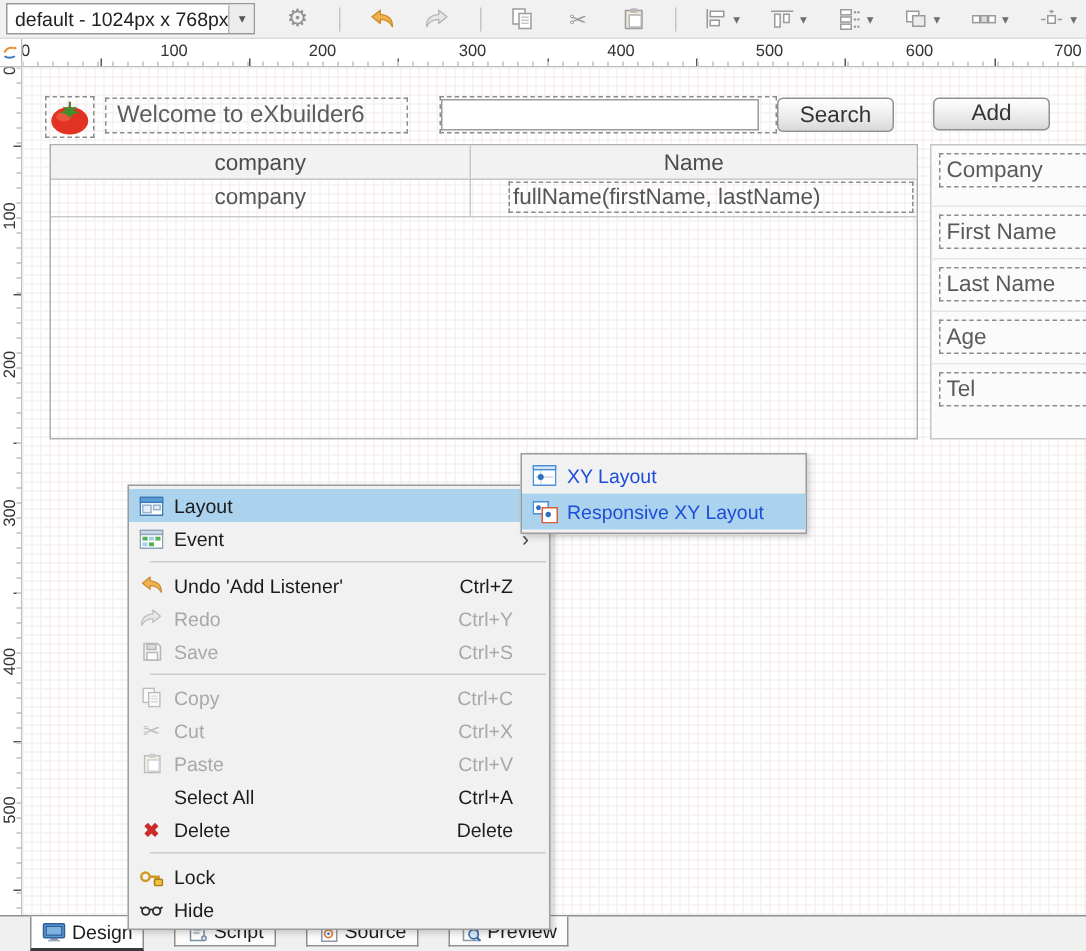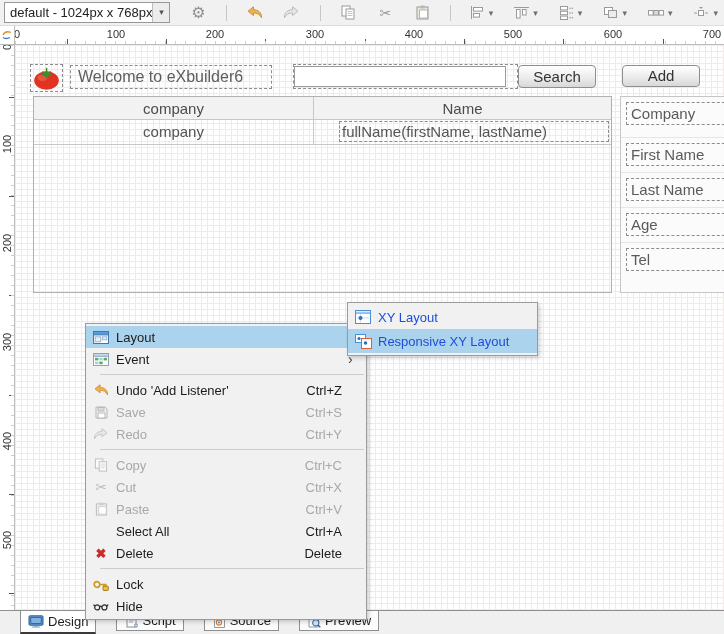--- a/index.html
+++ b/index.html
@@ -324,39 +324,39 @@
       <span class="mi-icon">
         <svg width="16" height="12" viewBox="0 0 17 13">
             <path d="M7.5 0.8 L2 5.2 L7.5 9.6 L7.5 6.9 C11.2 6.9 13.8 8.3 15.6 11.8 C15.8 6.2 12 4 7.5 3.6 Z" fill="#f2b14e" stroke="#c98d2a" stroke-width="0.9" stroke-linejoin="round"></path>
           </svg>
       </span>
       <span class="mi-label">Undo 'Add Listener'</span>
       <span class="mi-short">Ctrl+Z</span>
     </div>
     <div class="mi dis">
       <span class="mi-icon">
+        <svg width="16" height="12" viewBox="0 0 17 13">
+            <g transform="scale(-1,1) translate(-17,0)">
+              <path d="M7.5 0.8 L2 5.2 L7.5 9.6 L7.5 6.9 C11.2 6.9 13.8 8.3 15.6 11.8 C15.8 6.2 12 4 7.5 3.6 Z" fill="#e8e8e8" stroke="#bdbdbd" stroke-width="0.9" stroke-linejoin="round"></path>
+            </g>
+          </svg>
+      </span>
+      <span class="mi-label">Redo</span>
+      <span class="mi-short">Ctrl+Y</span>
+    </div>
+    <div class="mi dis">
+      <span class="mi-icon">
         <svg width="13" height="13" viewBox="0 0 13 13">
             <path d="M1 1 H10 L12 3 V12 H1 Z" fill="#f4f4f4" stroke="#b7b7b7"></path>
             <rect x="3" y="1.5" width="6" height="3.5" fill="#dcdcdc" stroke="#b7b7b7"></rect>
             <rect x="3" y="7" width="7" height="5" fill="#fff" stroke="#b7b7b7"></rect>
           </svg>
       </span>
       <span class="mi-label">Save</span>
       <span class="mi-short">Ctrl+S</span>
-    </div>
-    <div class="mi dis">
-      <span class="mi-icon">
-        <svg width="16" height="12" viewBox="0 0 17 13">
-            <g transform="scale(-1,1) translate(-17,0)">
-              <path d="M7.5 0.8 L2 5.2 L7.5 9.6 L7.5 6.9 C11.2 6.9 13.8 8.3 15.6 11.8 C15.8 6.2 12 4 7.5 3.6 Z" fill="#e8e8e8" stroke="#bdbdbd" stroke-width="0.9" stroke-linejoin="round"></path>
-            </g>
-          </svg>
-      </span>
-      <span class="mi-label">Redo</span>
-      <span class="mi-short">Ctrl+Y</span>
     </div>
     <div class="msep"></div>
     <div class="mi dis">
       <span class="mi-icon">
         <svg width="14" height="14" viewBox="0 0 14 15">
             <rect x="1" y="1" width="8" height="10" fill="#fbfbfb" stroke="#bdbdbd"></rect>
             <rect x="5" y="4" width="8" height="10" fill="#fbfbfb" stroke="#bdbdbd"></rect>
             <path d="M6.5 6.5 h5 M6.5 8.5 h5 M6.5 10.5 h5" stroke="#d8d8d8"></path>
           </svg>
       </span>

